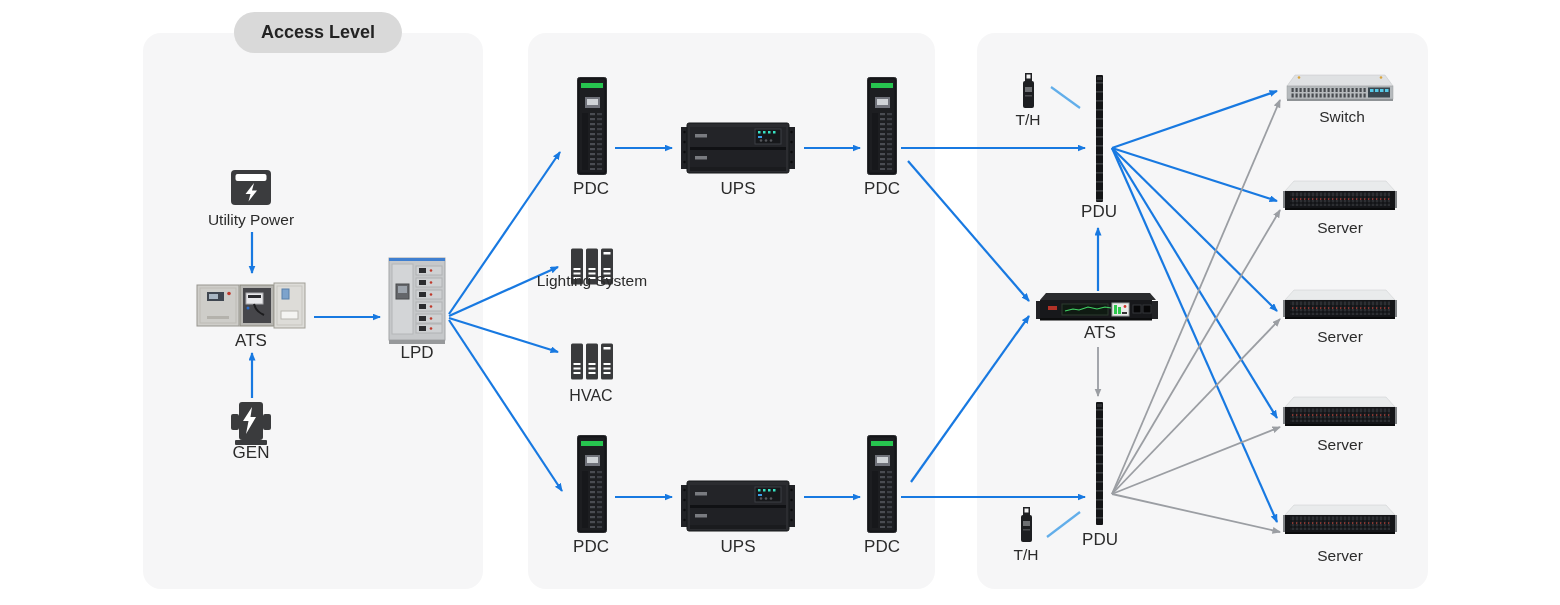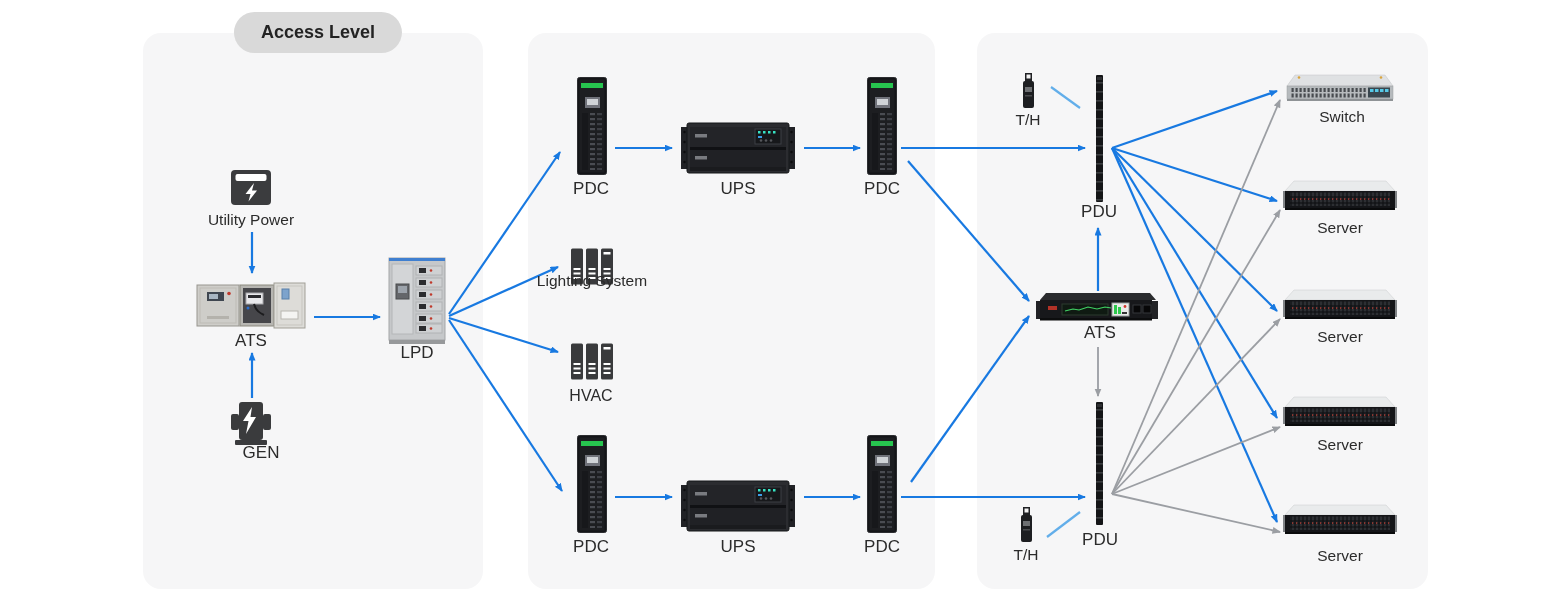--- a/index.html
+++ b/index.html
@@ -129,21 +129,21 @@
 
   <div class="dev" style="left:224px;top:401px;">
     <svg width="54" height="45" viewBox="0 0 54 45">
       <rect x="7" y="13" width="8" height="16" rx="2" fill="#3a3b3d"></rect>
       <rect x="39" y="13" width="8" height="16" rx="2" fill="#3a3b3d"></rect>
       <rect x="15" y="1" width="24" height="38" rx="3" fill="#3a3b3d"></rect>
       <rect x="11" y="39" width="32" height="5" rx="1" fill="#3a3b3d"></rect>
       <path d="M28,6 L19,20 L24.5,20 L22,33 L32,16 L26.5,16 Z" fill="#fff"></path>
     </svg>
   </div>
-  <div class="lbl" style="left:261px;top:444px;">GEN</div>
+  <div class="lbl" style="left:251px;top:444px;">GEN</div>
 
   <div class="dev" style="left:388px;top:256px;">
     <svg width="58" height="89" viewBox="0 0 58 89">
       <rect x="1" y="2" width="56" height="82" fill="#c6c8ca" stroke="#a3a5a7"></rect>
       <rect x="1" y="2" width="56" height="3" fill="#3f7fd0"></rect>
       <rect x="4" y="8" width="21" height="70" fill="#d3d5d7" stroke="#b4b6b8"></rect>
       <rect x="8" y="28" width="13" height="15" fill="#64666a" stroke="#4a4c4e"></rect>
       <rect x="10" y="30" width="9" height="7" fill="#9ca3ab"></rect>
       <g stroke="#b0b2b4" fill="#cfd1d3">
         <rect x="28" y="10" width="26" height="9"></rect>

